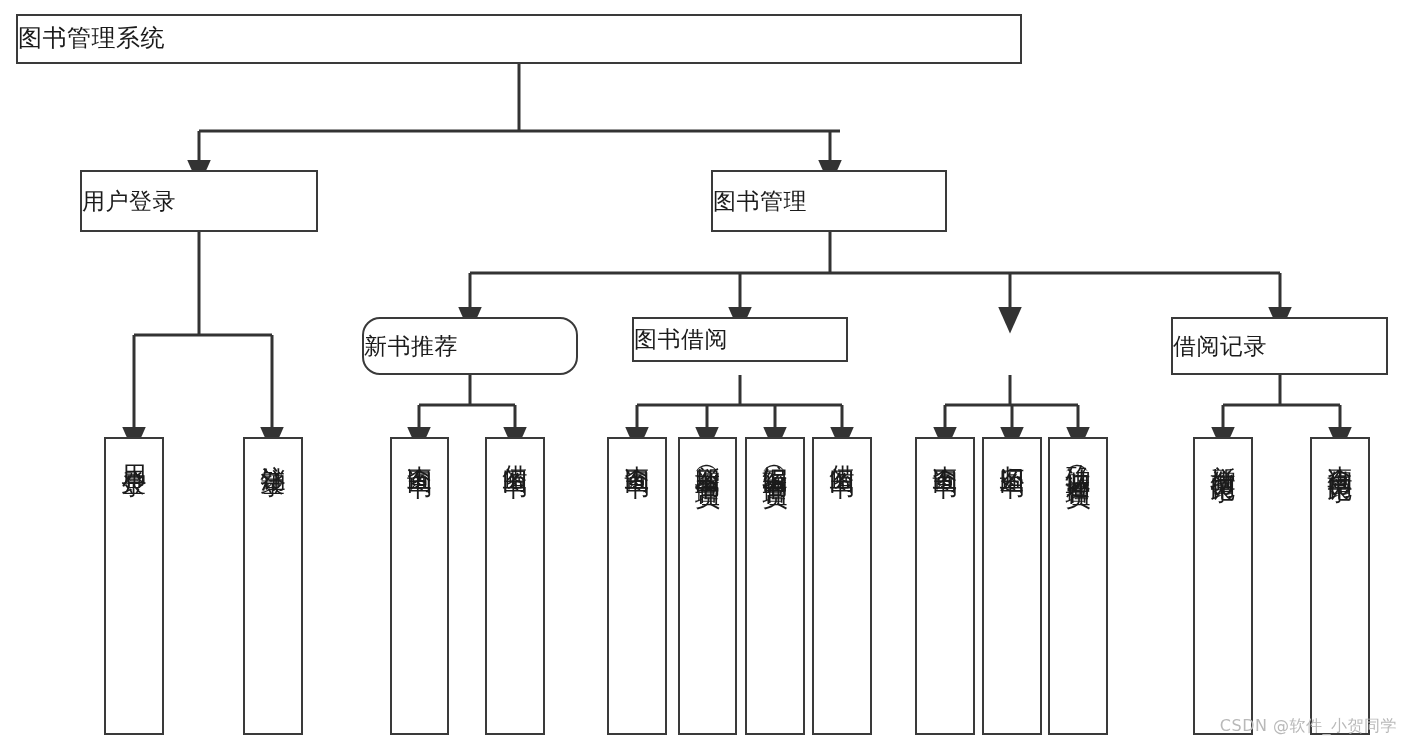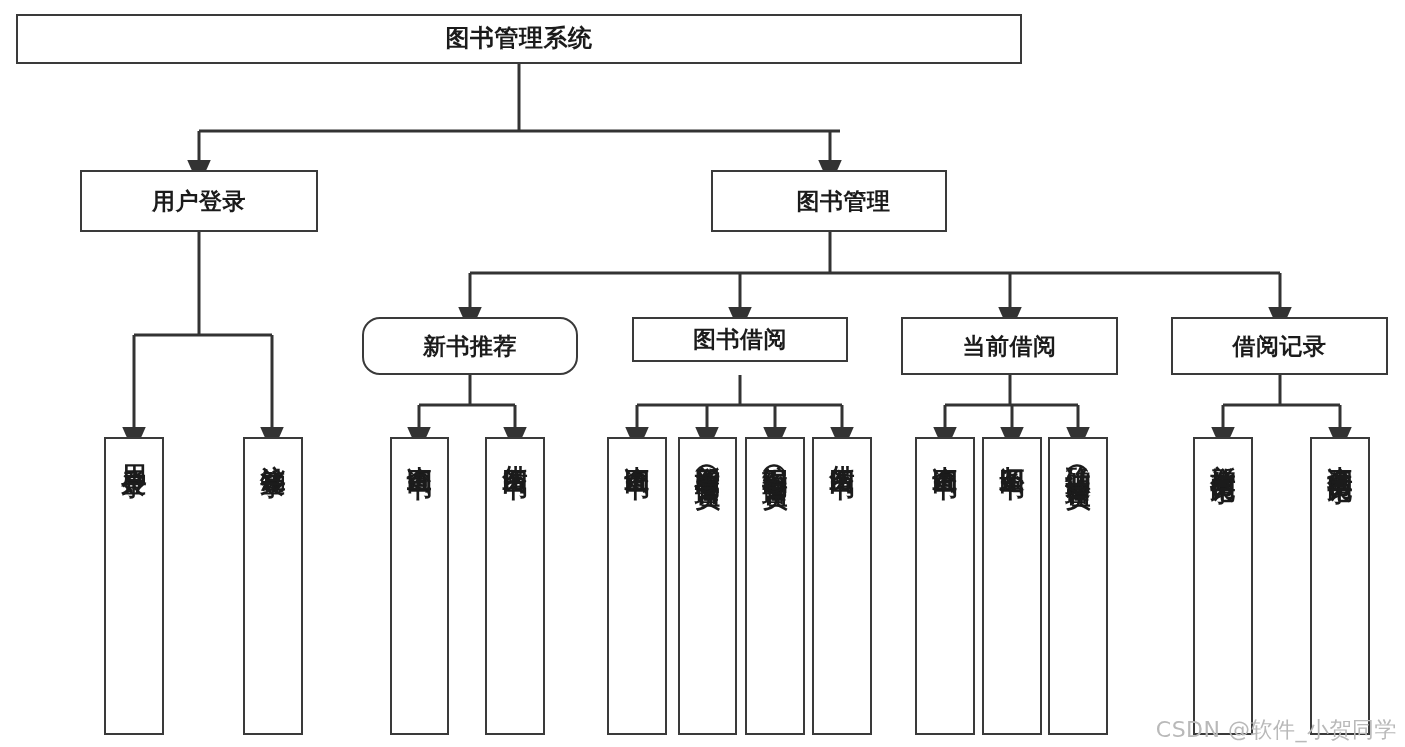--- a/index.html
+++ b/index.html
@@ -26,24 +26,22 @@
     height: 747px;
     pointer-events: none;
   }
   .node {
     position: absolute;
     box-sizing: border-box;
     background: #ffffff;
     border: 2px solid #3a3a3a;
     display: flex;
     align-items: center;
-    justify-content: center;
     color: #1b1b1b;
     z-index: 2;
-    font-weight: bold;
   }
   .node .label {
     display: block;
     text-align: center;
     line-height: 1.22;
     letter-spacing: 0.5px;
   }
   
   .node.h .label {
     font-size: 23px;
@@ -62,22 +60,22 @@
     text-orientation: upright;
     font-size: 25px;
     line-height: 1.0;
     letter-spacing: 3px;
     white-space: nowrap;
     margin: 0 auto;
   }
   .watermark {
     position: absolute;
     right: 8px;
-    bottom: 2px;
-    font-size: 22px;
+    bottom: 10px;
+    font-size: 16px;
     color: #b9b9b9;
     letter-spacing: 0.5px;
     z-index: 3;
     white-space: nowrap;
     font-family: "DejaVu Sans", "Liberation Sans", sans-serif;
   }
 </style>
 </head>
 <body>
 
@@ -133,33 +131,30 @@
     </g>
   </svg>
 
   <div class="node h root" style="left:16px; top:14px; width:1006px; height:50px;">
     <span class="label">图书管理系统</span>
   </div>
 
   <div class="node h" style="left:80px; top:170px; width:238px; height:62px;">
     <span class="label">用户登录</span>
   </div>
-  <div class="node h" style="left:711px; top:170px; width:236px; height:62px;padding-left:29px;">
+  <div class="node h" style="left:711px; top:170px; width:236px; height:62px;">
     <span class="label">图书管理</span>
   </div>
 
   <div class="node h" style="left:362px; top:317px; width:216px; height:58px;border-radius:18px;">
     <span class="label">新书推荐</span>
   </div>
   <div class="node h" style="left:632px; top:317px; width:216px; height:45px;">
     <span class="label">图书借阅</span>
   </div>
-  <div class="node h" style="left:901px; top:317px; width:217px; height:58px;">
-    <span class="label">当前借阅</span>
-  </div>
   <div class="node h" style="left:1171px; top:317px; width:217px; height:58px;">
     <span class="label">借阅记录</span>
   </div>
 
   <div class="node v" style="left:104px; top:437px; width:60px; height:298px;">
     <span class="label">用户登录</span>
   </div>
   <div class="node v" style="left:243px; top:437px; width:60px; height:298px;">
     <span class="label">注销登录</span>
   </div>

